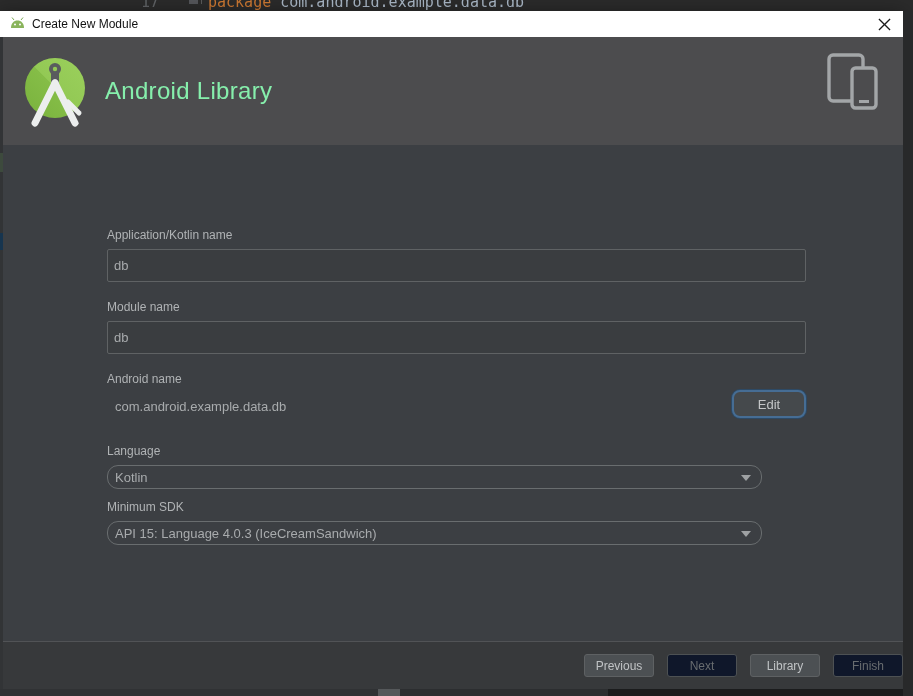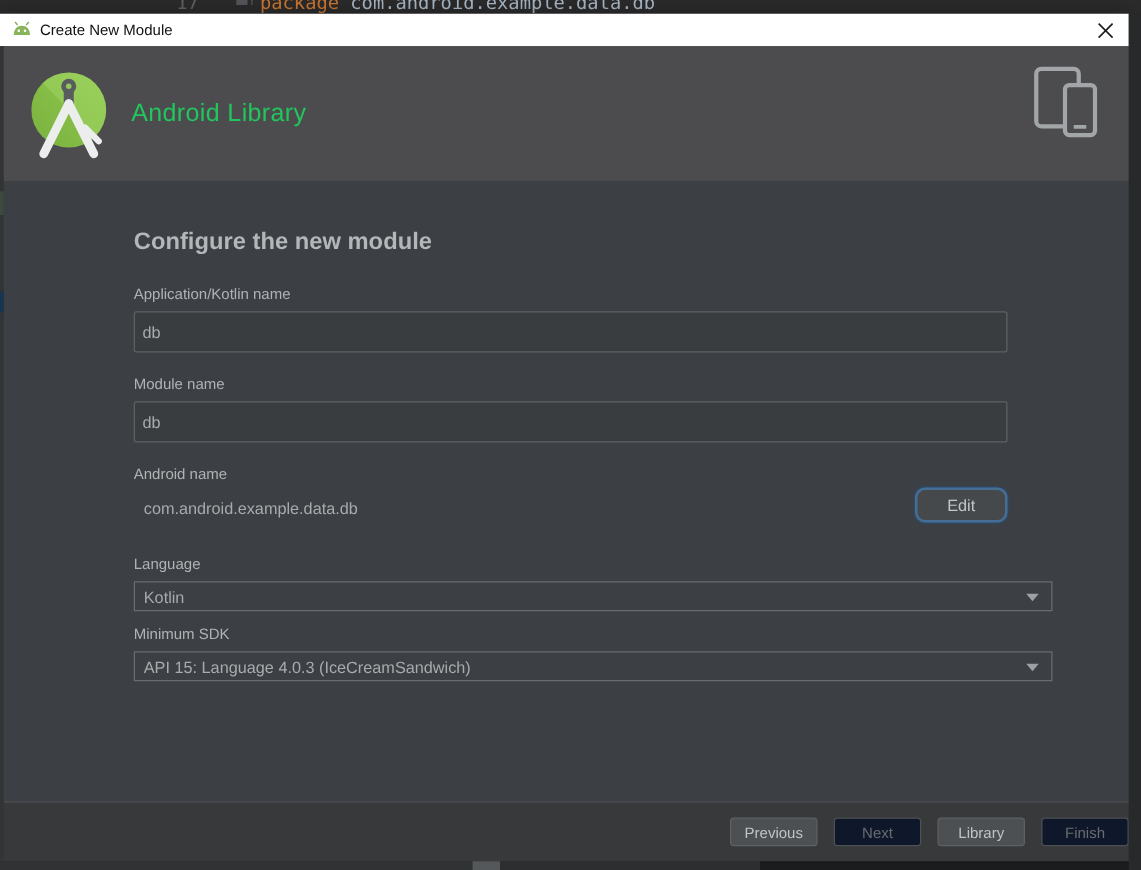--- a/index.html
+++ b/index.html
@@ -50,21 +50,21 @@
   .close-btn{
     position:absolute; right:9px; top:50%; transform:translateY(-50%);
     width:20px; height:20px; display:flex; align-items:center; justify-content:center;
     cursor:pointer; background:transparent; border:none;
   }
 
   .header{
     height:108px; background:#4c4c4e; display:flex; align-items:center; position:relative;
   }
   .as-logo{ margin-left:25px; width:60px; height:72px; }
-  .header-title{ margin-left:20px; font-size:20px; color:#22c55e; font-weight:400; letter-spacing:.3px; }
+  .header-title{ margin-left:20px; font-size:24px; color:#86efac; font-weight:400; letter-spacing:.3px; }
   .devices-icon{ position:absolute; right:21px; top:14px; width:56px; height:62px; }
 
   .body{ position:relative; height:496px; background:#3c3f43; }
   .form-heading{
     position:absolute; left:107px; top:38px; font-size:19px; font-weight:700; color:#b4b7b9;
   }
   .field-label{ position:absolute; left:107px; font-size:12px; color:#b0b3b5; }
   .lbl-app{ top:83px; } .lbl-module{ top:155px; } .lbl-package{ top:227px; }
   .lbl-language{ top:299px; } .lbl-sdk{ top:355px; }
 
@@ -79,22 +79,22 @@
   .package-value{ position:absolute; left:115px; top:254px; font-size:13px; color:#a8abad; }
   .edit-btn{
     position:absolute; left:732px; top:245px; width:74px; height:28px;
     background:#45494c; color:#c4c6c8; font-size:13px;
     border:2px solid #466d94; border-radius:8px;
     box-shadow:0 0 0 1px #2d4a66; cursor:pointer;
     font-family:"Liberation Sans","DejaVu Sans",sans-serif;
   }
 
   .combo{
-    position:absolute; left:107px; width:735px; height:24px;
-    background:#3c3f43; border:1px solid #696d6f; border-radius:0;
+    position:absolute; left:107px; width:655px; height:24px;
+    background:#3c3f43; border:1px solid #696d6f; border-radius:11px;
     display:flex; align-items:center; padding:0 7px; cursor:pointer;
   }
   .combo-language{ top:320px; } .combo-sdk{ top:376px; }
   .combo-value{ font-size:13px; color:#a8abad; }
   .combo-arrow{
     position:absolute; right:10px; top:9px; width:0; height:0;
     border-left:5px solid transparent; border-right:5px solid transparent;
     border-top:6px solid #9ea1a3;
   }
 
@@ -169,21 +169,20 @@
       <span class="devices-icon">
         <svg viewBox="0 0 56 62" width="56" height="62">
           <rect x="3" y="4" width="34" height="46" rx="4" fill="none" stroke="#a3a6a8" stroke-width="3.4"></rect>
           <rect x="26" y="17" width="24" height="40" rx="3.5" fill="#4c4c4e" stroke="#a3a6a8" stroke-width="3.4"></rect>
           <rect x="33" y="49" width="10" height="3" fill="#a3a6a8"></rect>
         </svg>
       </span>
     </div>
 
     <div class="body">
-      <div class="form-heading">Configure the new module</div>
 
       <div class="field-label lbl-app">Application/Kotlin name</div>
       <input class="text-input input-app" type="text" value="db" style="">
 
       <div class="field-label lbl-module">Module name</div>
       <input class="text-input input-module" type="text" value="db" style="">
 
       <div class="field-label lbl-package">Android name</div>
       <div class="package-value">com.android.example.data.db</div>
       <button class="edit-btn">Edit</button>

